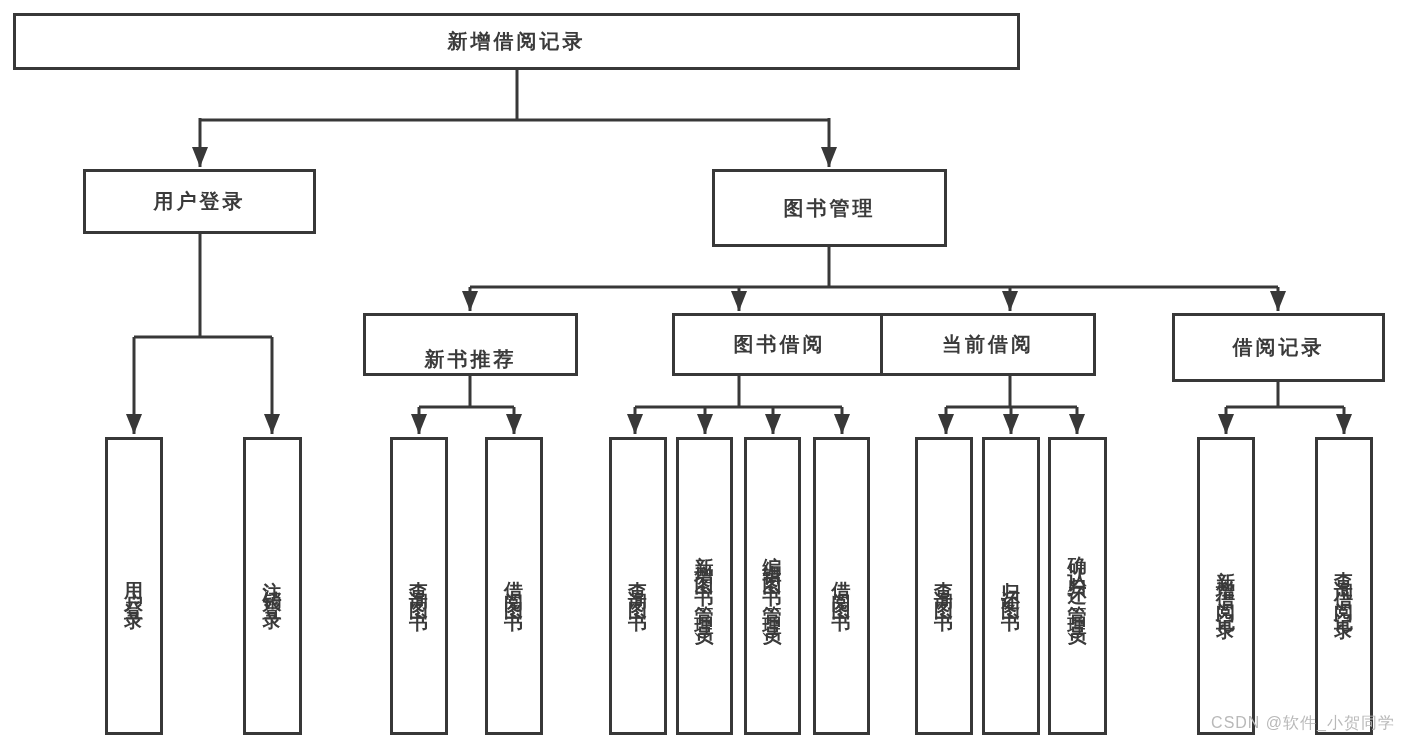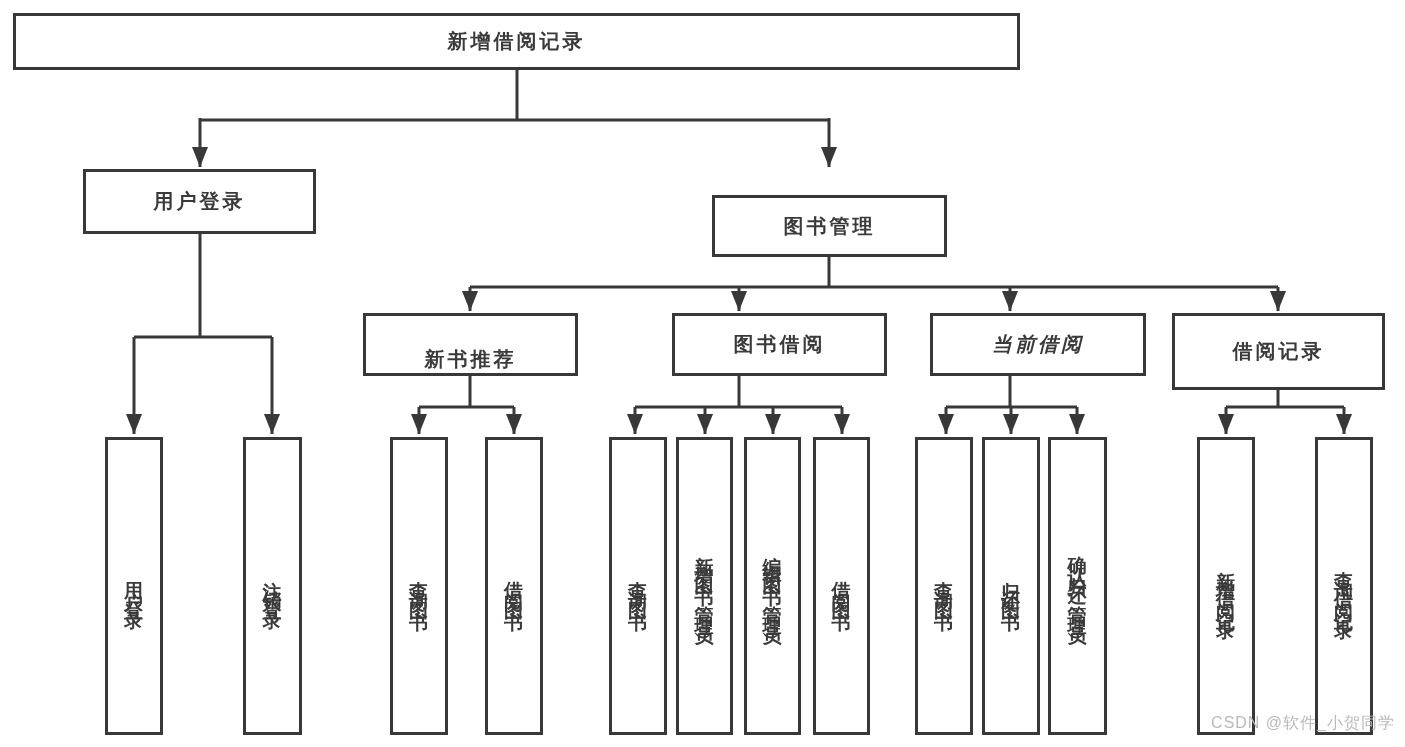--- a/index.html
+++ b/index.html
@@ -94,34 +94,34 @@
     <line x1="1344" y1="407" x2="1344" y2="434" stroke="#383838" stroke-width="3" marker-end="url(#arw)"></line>
   </svg>
 
   <div class="box" style="left:13px; top:13px; width:1007px; height:57px;">
     <span class="h-label">新增借阅记录</span>
   </div>
 
   <div class="box" style="left:83px; top:169px; width:233px; height:65px;">
     <span class="h-label">用户登录</span>
   </div>
-  <div class="box" style="left:712px; top:169px; width:235px; height:62px;margin-top:26px;">
+  <div class="box" style="left:712px; top:169px; width:235px; height:78px;">
     <span class="h-label">图书管理</span>
   </div>
 
   <div class="box" style="left:363px; top:313px; width:215px; height:63px;align-items:flex-end;">
     <span class="h-label">新书推荐</span>
   </div>
   <div class="box" style="left:632px; top:313px; width:215px; height:63px;margin-left:40px;">
     <span class="h-label">图书借阅</span>
   </div>
-  <div class="box" style="left:930px; top:313px; width:216px; height:63px;font-style:italic;">
+  <div class="box" style="left:880px; top:313px; width:216px; height:63px;">
     <span class="h-label">当前借阅</span>
   </div>
-  <div class="box" style="left:1172px; top:313px; width:213px; height:77px;">
+  <div class="box" style="left:1172px; top:313px; width:213px; height:69px;">
     <span class="h-label">借阅记录</span>
   </div>
 
   <div class="box" style="left:105px; top:437px; width:58px; height:298px;">
     <span class="v-label">用户登录</span>
   </div>
   <div class="box" style="left:243px; top:437px; width:59px; height:298px;">
     <span class="v-label">注销登录</span>
   </div>
 

